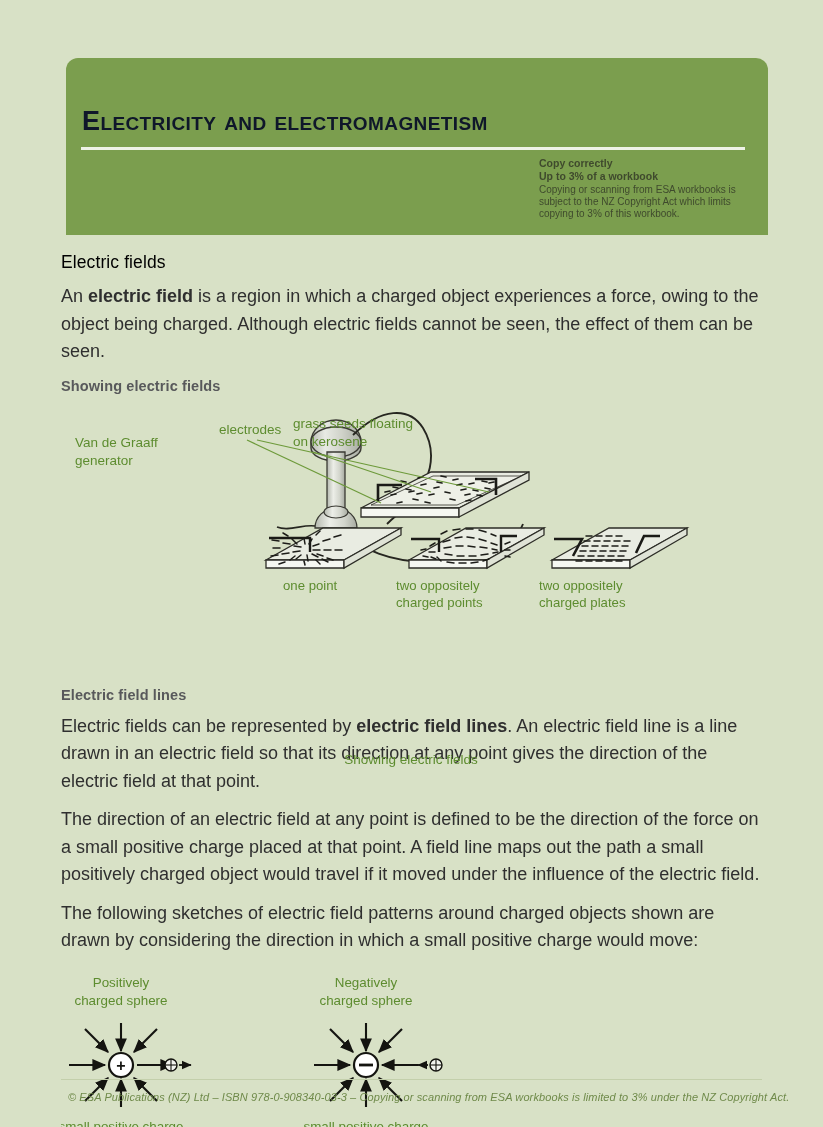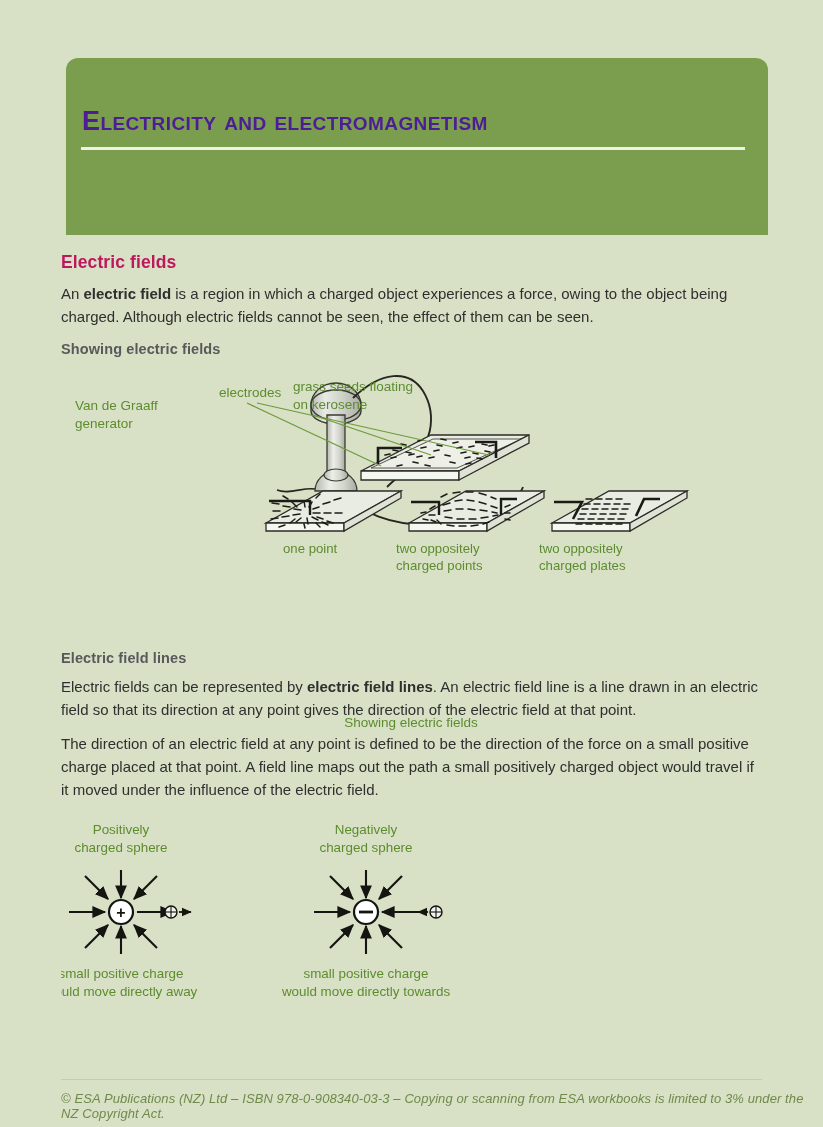--- a/index.html
+++ b/index.html
@@ -23,21 +23,21 @@
     width: 702px;
     height: 177px;
     background: #7b9e4e;
     border-radius: 12px 12px 0 0;
     box-sizing: border-box;
   }
   .banner-title {
     position: absolute;
     left: 16px;
     top: 48px;
-    color: #4c1d95;
+    color: #0f172a;
     font-size: 27px;
     font-weight: bold;
     font-variant: small-caps;
     letter-spacing: 0.4px;
     white-space: nowrap;
   }
   .banner-rule {
     position: absolute;
     left: 15px;
     top: 89px;
@@ -70,36 +70,36 @@
   }
 
   
   .content {
     position: absolute;
     left: 61px;
     top: 252px;
     width: 700px;
   }
   h2.sec-head {
-    color: #be185d;
+    color: #000000;
     font-size: 17.5px;
-    font-weight: bold;
+    font-weight: normal;
     margin: 0 0 10px 0;
     letter-spacing: 0.1px;
   }
   h3.sub-head {
     color: #58595b;
     font-size: 14.5px;
     font-weight: bold;
     margin: 12px 0 6px 0;
     letter-spacing: 0.1px;
   }
   p.body-text {
     color: #2f2f2f;
-    font-size: 15px;
+    font-size: 18px;
     line-height: 1.53;
     margin: 10px 0 11px 0;
   }
   p.body-text b { font-weight: bold; }
 
   
   .fig-top {
     position: relative;
     width: 700px;
     height: 275px;
@@ -121,42 +121,47 @@
   .fig-bottom {
     position: relative;
     width: 700px;
     height: 190px;
     margin-top: 16px;
   }
 
   
   .footer {
     position: absolute;
-    left: 61px;
+    left: 68px;
     top: 1091px;
     color: #6f8a4a;
-    font-size: 13px;
+    font-size: 11px;
     font-style: italic;
     letter-spacing: 0.1px;
   }
   .footer-rule {
     position: absolute;
     left: 61px;
     top: 1079px;
     width: 701px;
     height: 1px;
     background: #c3cfab;
   }
 </style>
 </head>
 <body>
 
 <div class="header-banner">
   <div class="banner-title">Electricity and electromagnetism</div>
   <div class="banner-rule"></div>
+  <div class="copy-box">
+    <span class="copy-title">Copy correctly</span>
+    <span class="copy-sub">Up to 3% of a workbook</span>
+    <span class="copy-body">Copying or scanning from ESA workbooks is subject to the NZ Copyright Act which limits copying to 3% of this workbook.</span>
+  </div>
 </div>
 
 <div class="content">
 
   <h2 class="sec-head">Electric fields</h2>
 
   <p class="body-text"><span>An </span><b>electric field</b><span> is a region in which a charged object experiences a force, owing to the object being charged. Although electric fields cannot be seen, the effect of them can be seen.</span></p>
 
   <h3 class="sub-head">Showing electric fields</h3>
 
@@ -391,20 +396,21 @@
     <div class="caption-center">Showing electric fields</div>
   </div>
 
 
   <h3 class="sub-head">Electric field lines</h3>
 
   <p class="body-text"><span>Electric fields can be represented by </span><b>electric field lines</b><span>. An electric field line is a line drawn in an electric field so that its direction at any point gives the direction of the electric field at that point.</span></p>
 
   <p class="body-text">The direction of an electric field at any point is defined to be the direction of the force on a small positive charge placed at that point. A field line maps out the path a small positively charged object would travel if it moved under the influence of the electric field.</p>
 
+  <p class="body-text">The following sketches of electric field patterns around charged objects shown are drawn by considering the direction in which a small positive charge would move:</p>
 
   <div class="fig-bottom">
     <svg width="700" height="190" viewBox="0 0 700 190">
       <defs>
         <marker id="ah" markerWidth="7" markerHeight="7" refX="6" refY="3.2" orient="auto">
           <path d="M0,0.4 L6.6,3.2 L0,6 z" fill="#141410"></path>
         </marker>
         <marker id="ahs" markerWidth="6" markerHeight="6" refX="5" refY="2.7" orient="auto">
           <path d="M0,0.4 L5.4,2.7 L0,5 z" fill="#141410"></path>
         </marker>

